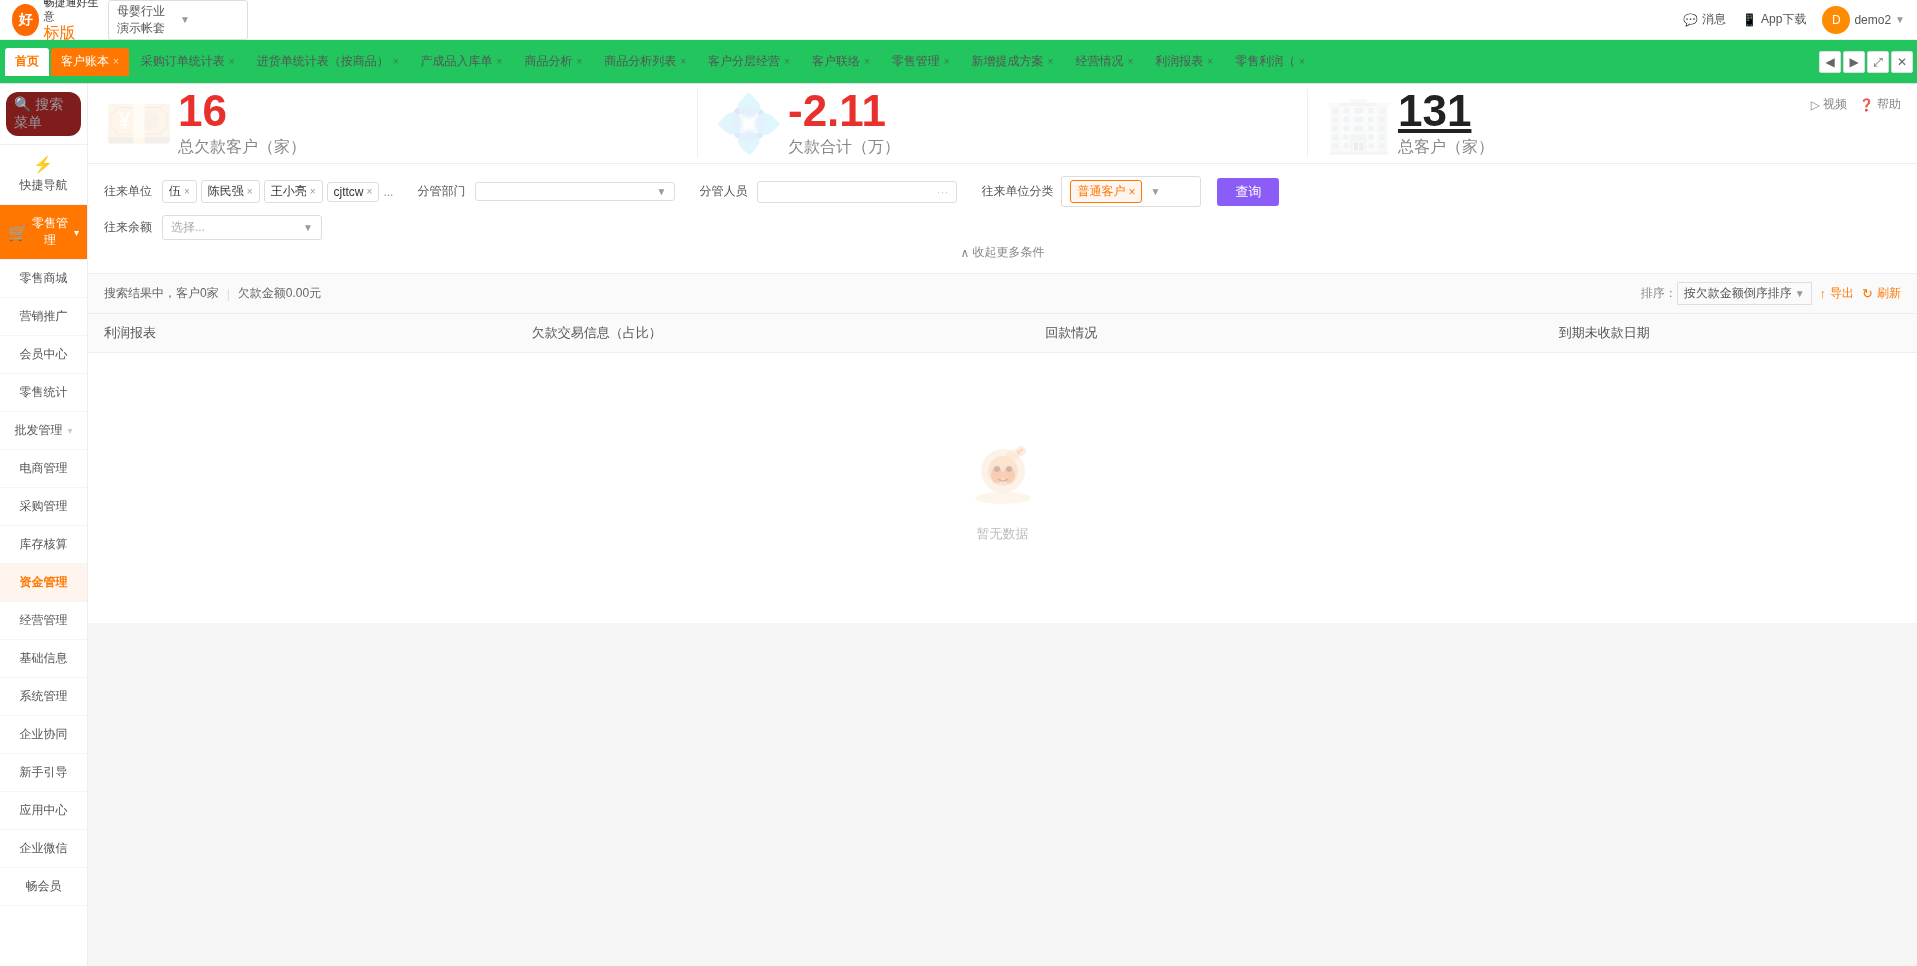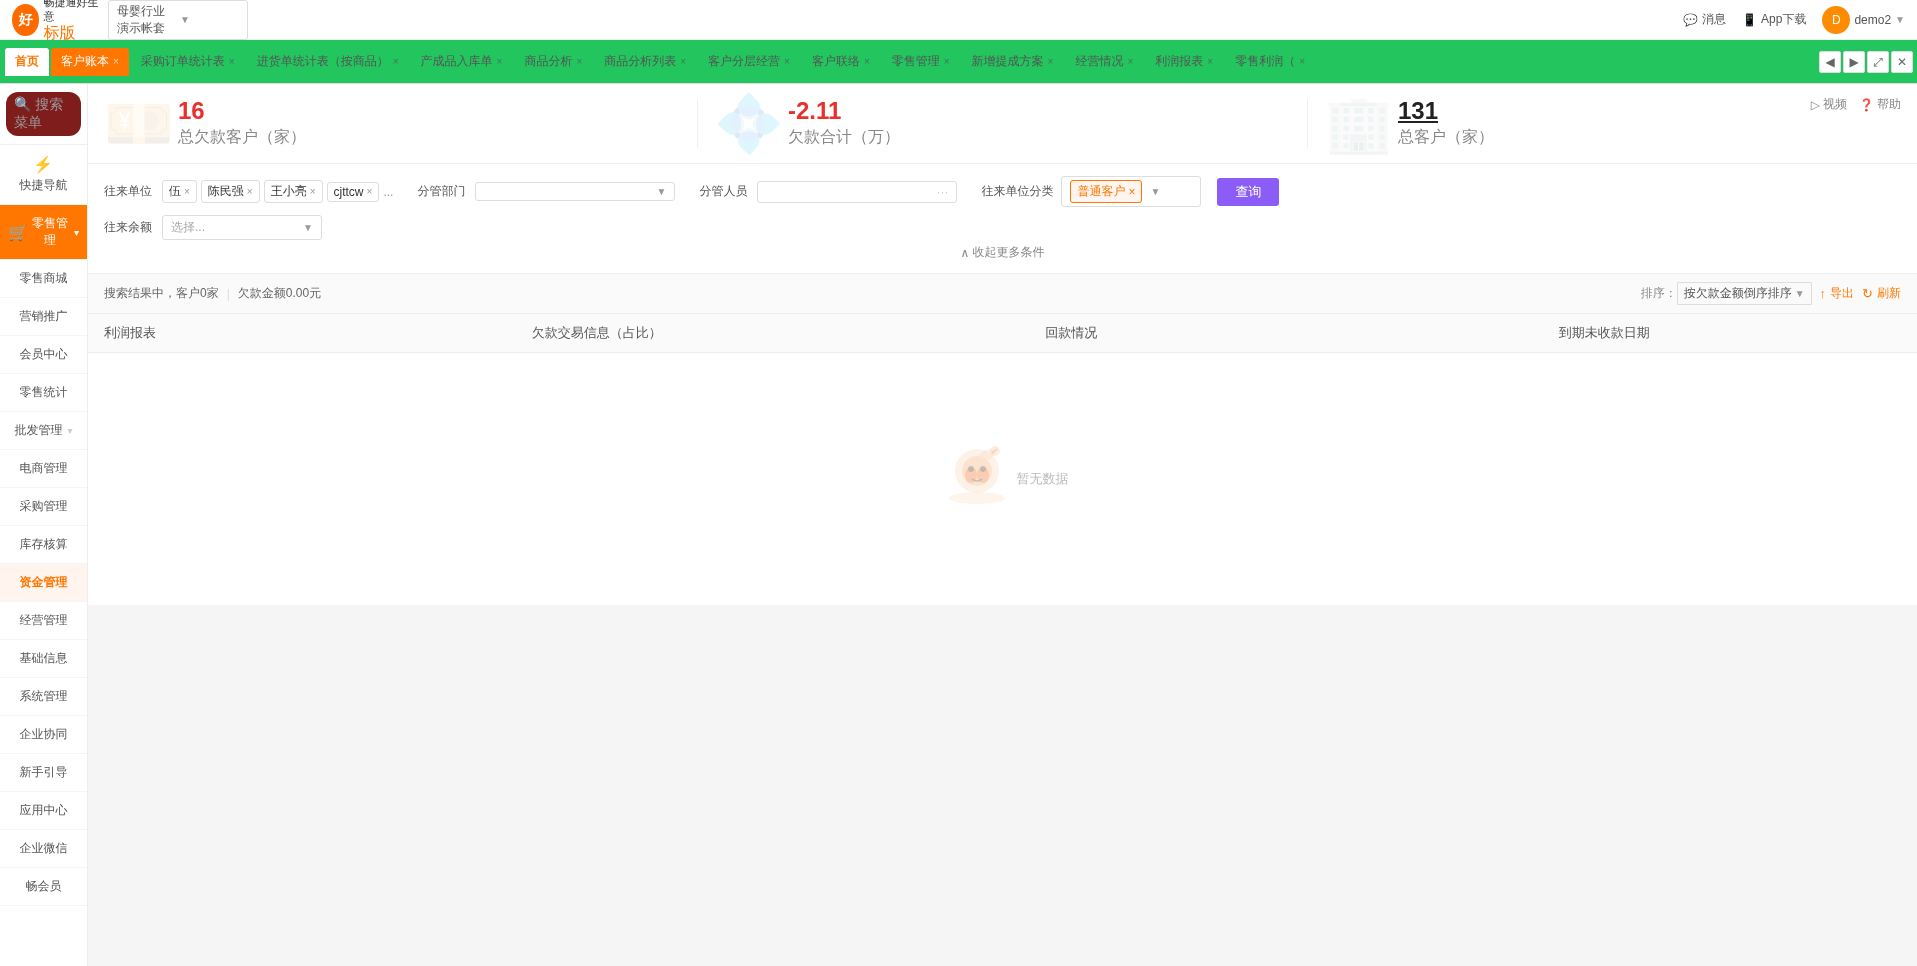--- a/index.html
+++ b/index.html
@@ -202,21 +202,21 @@
     .stat-item {
       flex: 1;
       display: flex;
       align-items: center;
       padding: 0 20px;
       border-right: 1px solid #f0f0f0;
       position: relative;
     }
     .stat-content { }
     .stat-value {
-      font-size: 24px;
+      font-size: 44px;
       font-weight: bold;
       line-height: 1;
       margin-bottom: 4px;
     }
     .stat-value.red { color: #e8302d; }
     .stat-value.black { color: #222; text-decoration: underline; }
     .stat-label { font-size: 16px; color: #888; }
 
     
     .filter-area {
@@ -388,21 +388,21 @@
       font-weight: 500;
     }
     .col-customer { flex: 2.5; }
     .col-debt { flex: 3; }
     .col-payback { flex: 3; }
     .col-due { flex: 2; }
 
     
     .empty-state {
       display: flex;
-      flex-direction: row;
+      flex-direction: column;
       align-items: center;
       justify-content: center;
       padding: 80px 0;
     }
     .empty-icon {
       width: 80px;
       height: 80px;
       margin-bottom: 12px;
       opacity: 0.5;
     }

